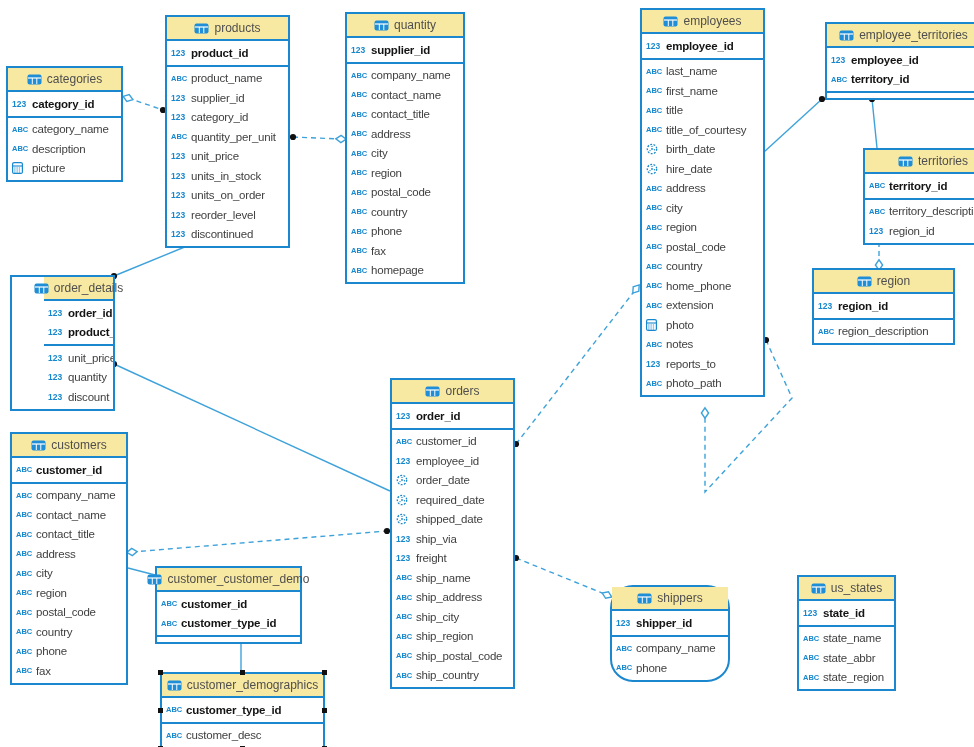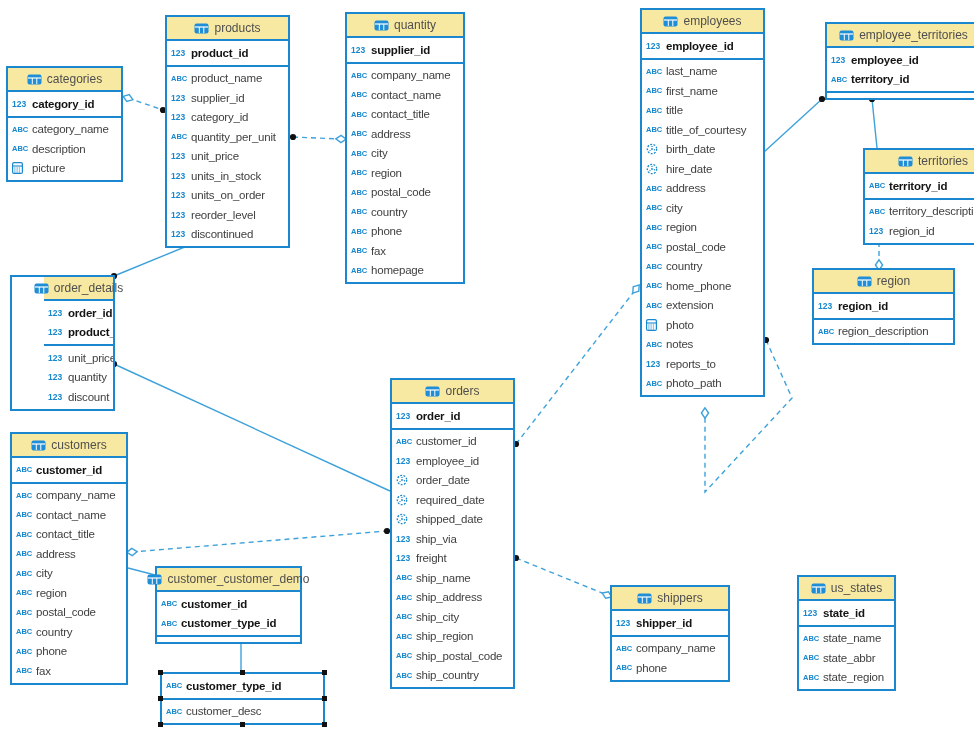--- a/index.html
+++ b/index.html
@@ -649,20 +649,31 @@
             <span>customer_id</span>
           </div>
           <div class="row pk">
             <span class="ti txt">ABC</span>
             <span>customer_type_id</span>
           </div>
         </div>
         <div class="sec cols empty"></div>
       </div>
       <div class="table" style="left: 160px; top: 672px; width: 165px;">
+        <div class="thead">
+          <span class="hicon">
+            <svg width="15" height="11" viewBox="0 0 15 11">
+              <rect x="0.5" y="0.5" width="14" height="10" rx="2" fill="#1f8ed6"></rect>
+              <line x1="1" y1="4" x2="14" y2="4" stroke="#fff" stroke-width="1.2"></line>
+              <line x1="5.3" y1="4" x2="5.3" y2="10" stroke="#fff" stroke-width="1"></line>
+              <line x1="9.8" y1="4" x2="9.8" y2="10" stroke="#fff" stroke-width="1"></line>
+            </svg>
+          </span>
+          <span>customer_demographics</span>
+        </div>
         <div class="sec pks">
           <div class="row pk">
             <span class="ti txt">ABC</span>
             <span>customer_type_id</span>
           </div>
         </div>
         <div class="sec cols">
           <div class="row">
             <span class="ti txt">ABC</span>
             <span>customer_desc</span>
@@ -670,21 +681,21 @@
         </div>
         <span class="handle" style="left: -4px; top: -4px;"></span>
         <span class="handle" style="left: calc(50% - 2.5px); top: -4px;"></span>
         <span class="handle" style="left: calc(100% - 1px); top: -4px;"></span>
         <span class="handle" style="left: -4px; top: calc(50% - 2.5px);"></span>
         <span class="handle" style="left: calc(100% - 1px); top: calc(50% - 2.5px);"></span>
         <span class="handle" style="left: -4px; top: calc(100% - 1px);"></span>
         <span class="handle" style="left: calc(50% - 2.5px); top: calc(100% - 1px);"></span>
         <span class="handle" style="left: calc(100% - 1px); top: calc(100% - 1px);"></span>
       </div>
-      <div class="table" style="left: 610px; top: 585px; width: 120px;">
+      <div class="table" style="left: 610px; top: 585px; width: 120px; border-radius: 23px;">
         <div class="thead">
           <span class="hicon">
             <svg width="15" height="11" viewBox="0 0 15 11">
               <rect x="0.5" y="0.5" width="14" height="10" rx="2" fill="#1f8ed6"></rect>
               <line x1="1" y1="4" x2="14" y2="4" stroke="#fff" stroke-width="1.2"></line>
               <line x1="5.3" y1="4" x2="5.3" y2="10" stroke="#fff" stroke-width="1"></line>
               <line x1="9.8" y1="4" x2="9.8" y2="10" stroke="#fff" stroke-width="1"></line>
             </svg>
           </span>
           <span>shippers</span>

